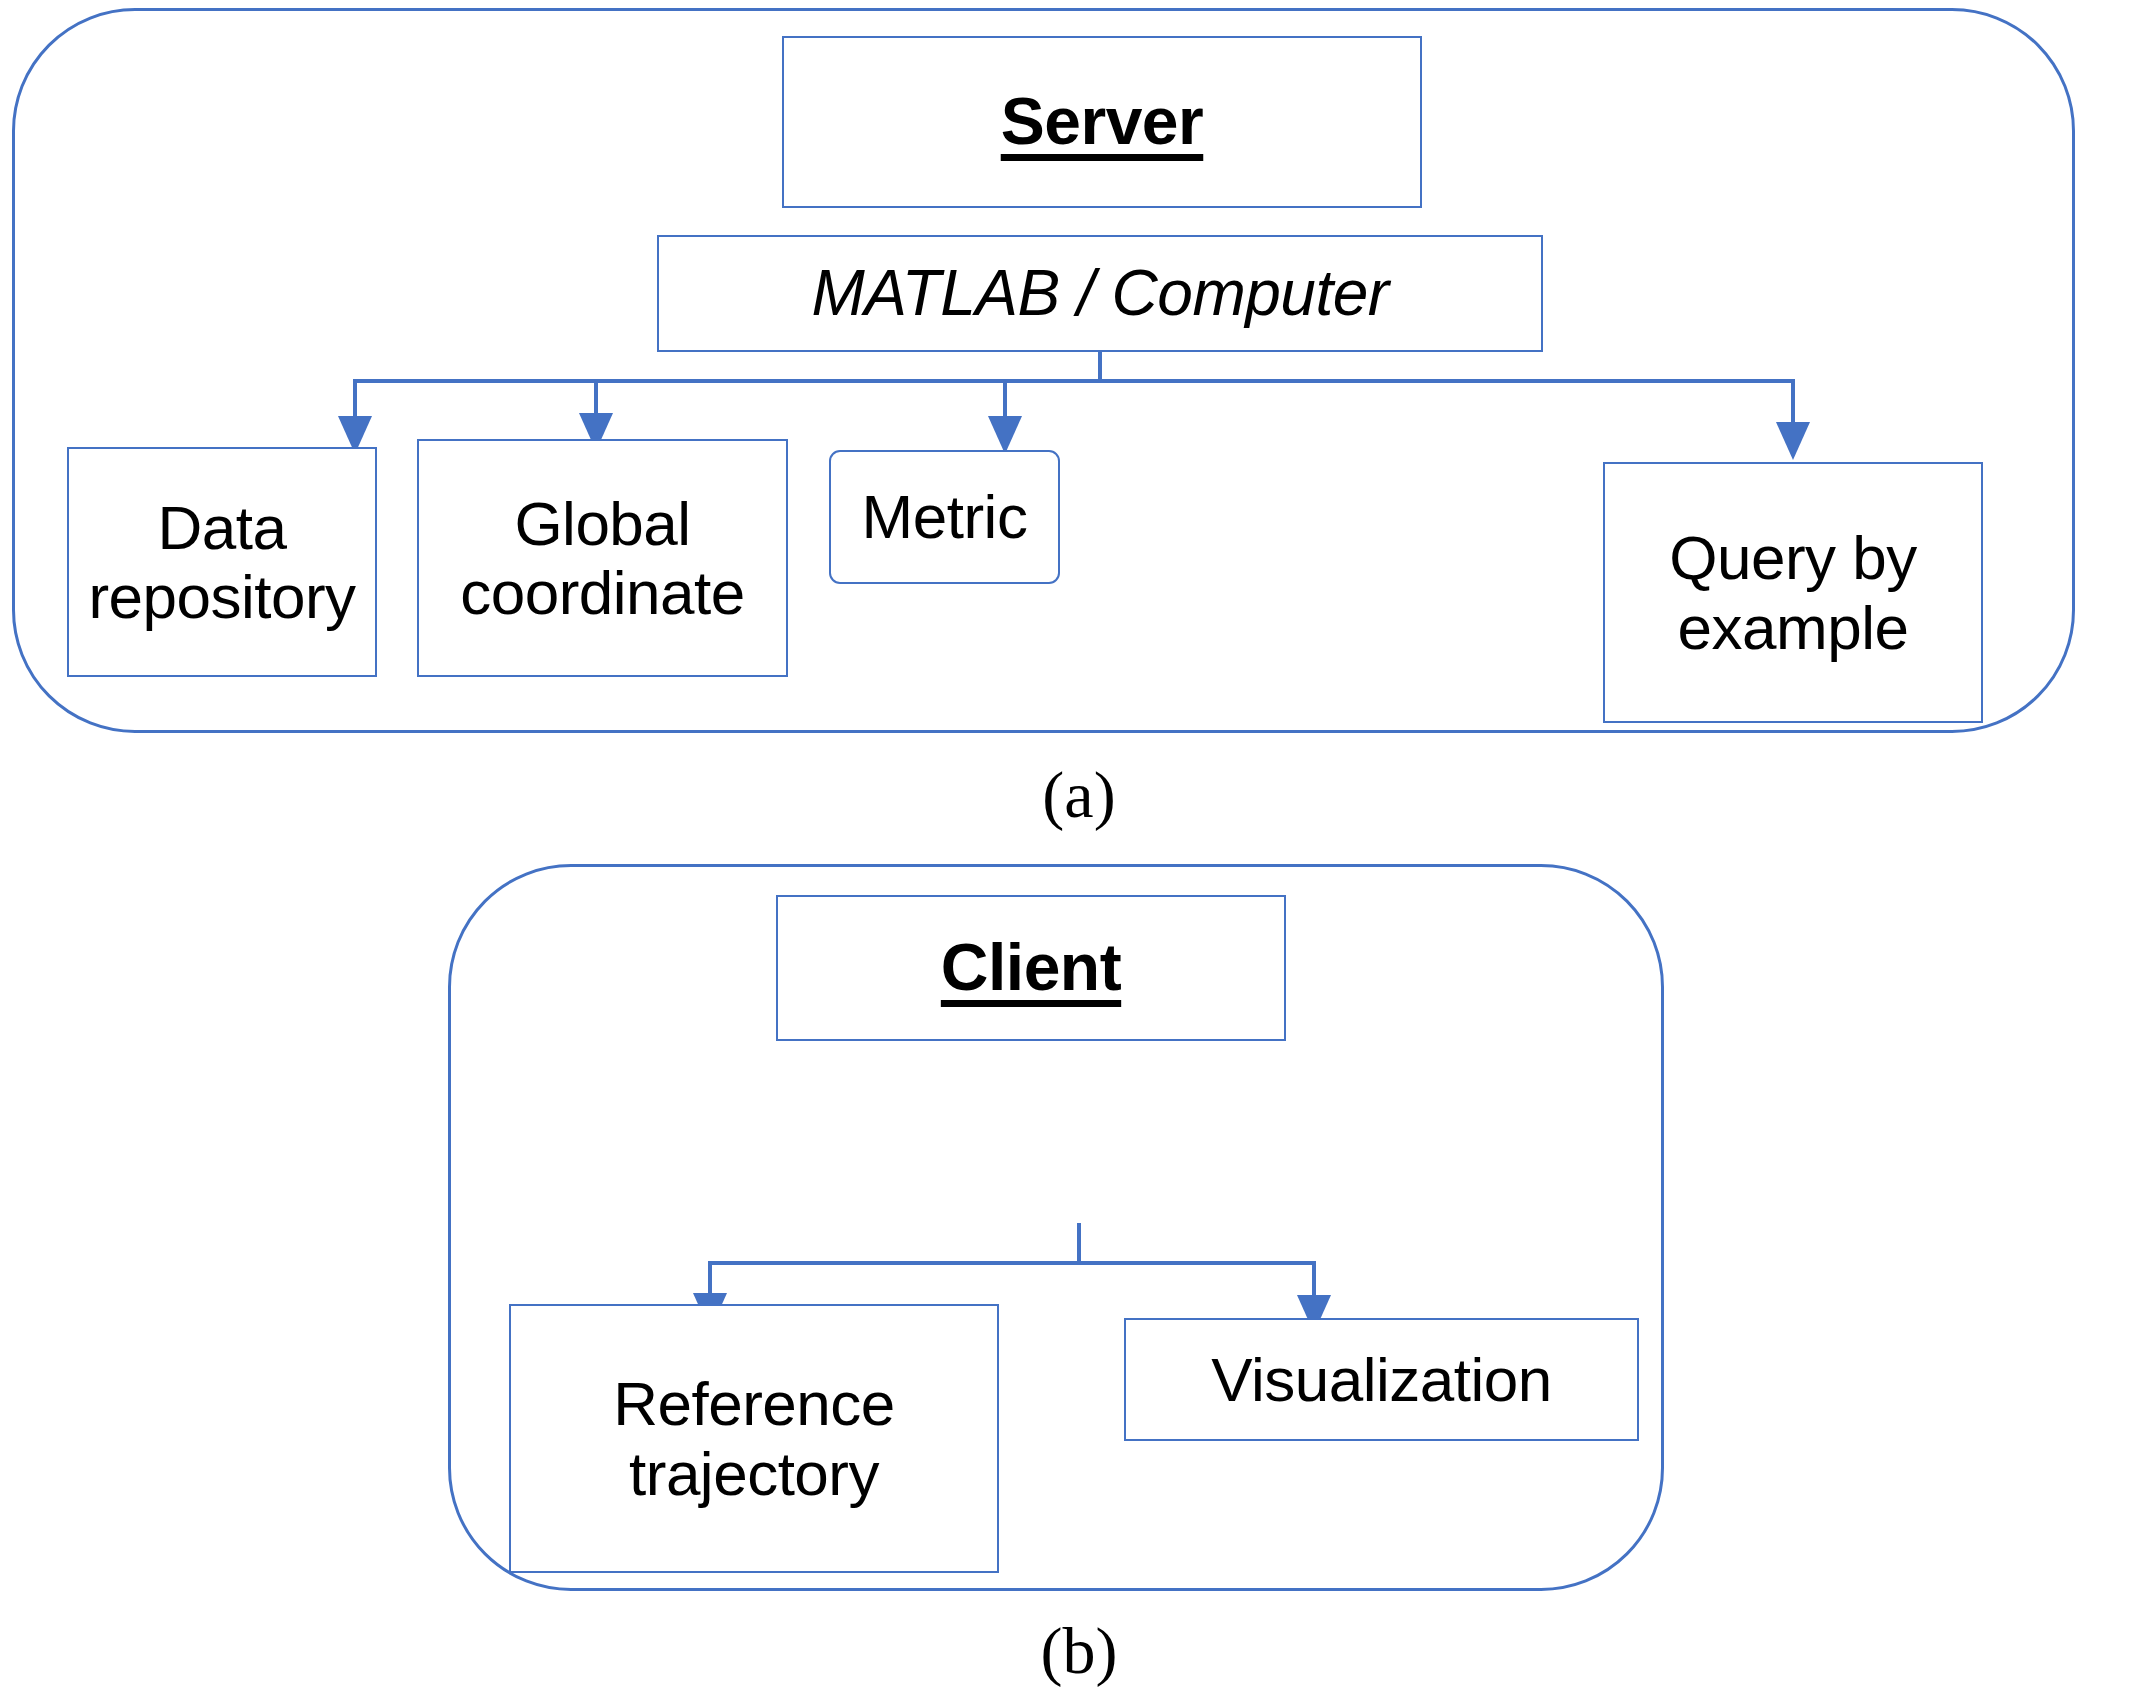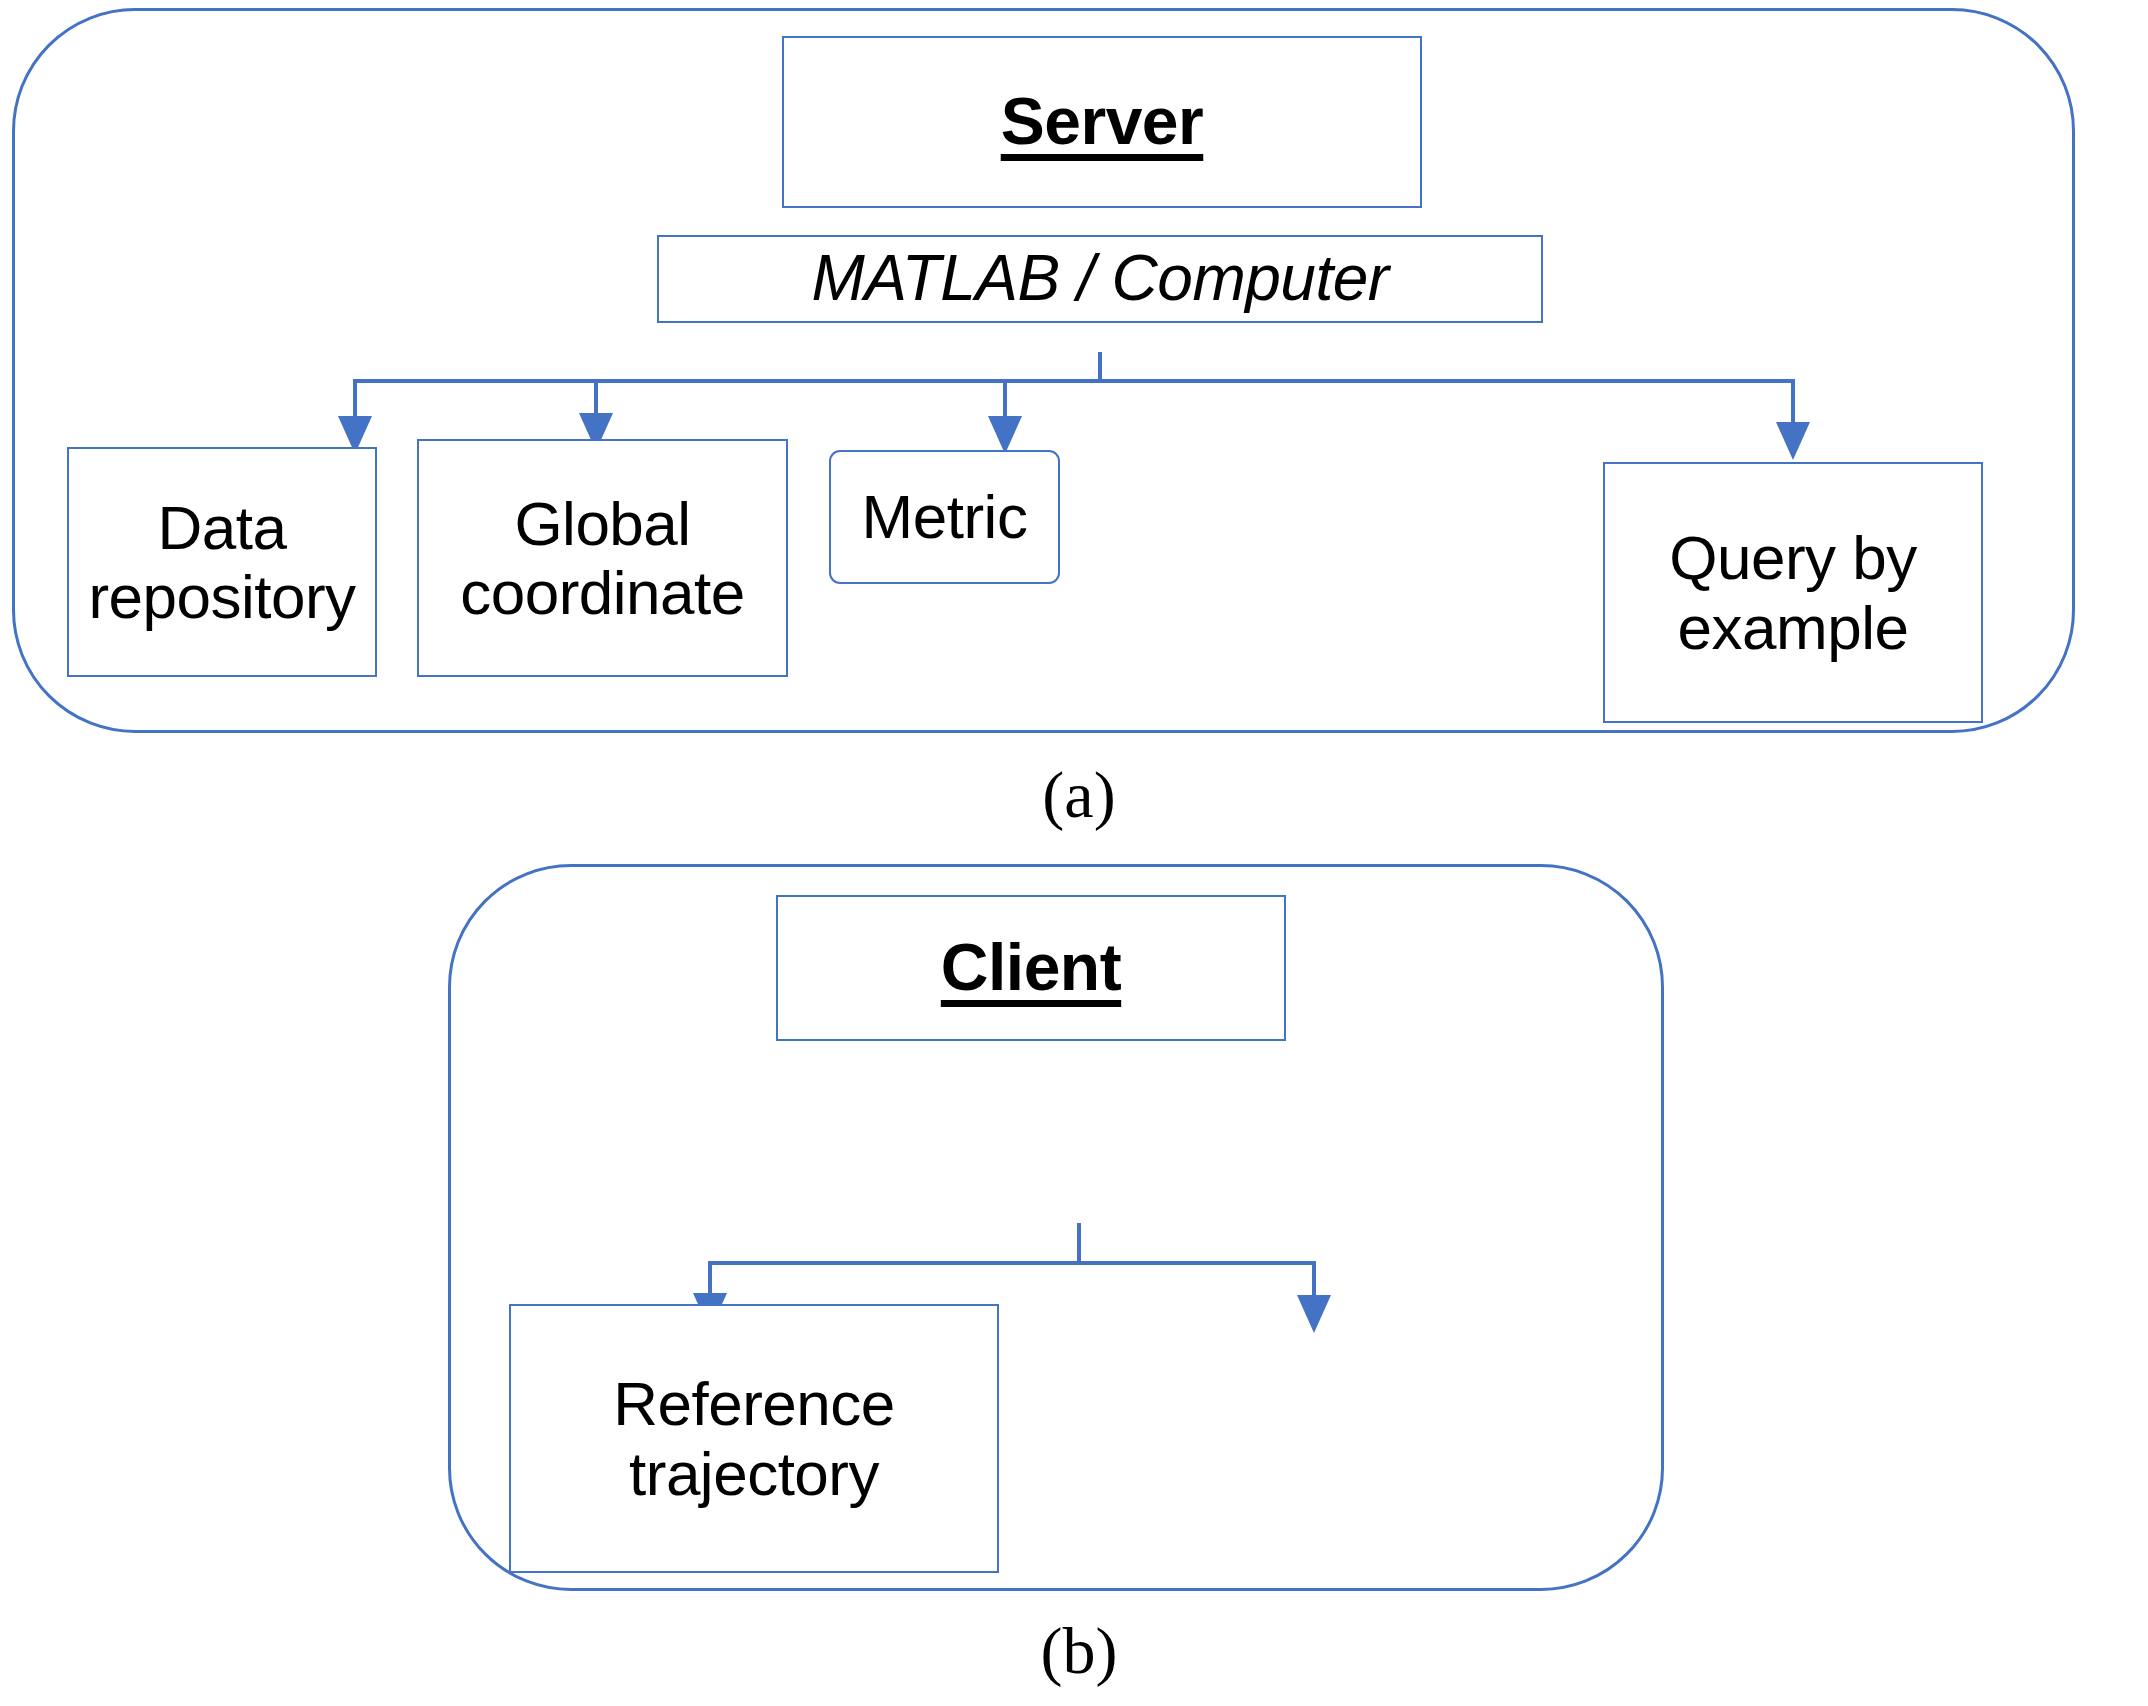--- a/index.html
+++ b/index.html
@@ -76,21 +76,21 @@
     letter-spacing: -0.5px;
   }
   
   .node.leaf .label {
     font-size: 62px;
     letter-spacing: -0.5px;
   }
 
   
   #node-server        { left: 782px;  top: 36px;   width: 640px;  height: 172px; }
-  #node-matlab        { left: 657px;  top: 235px;  width: 886px;  height: 88px; }
+  #node-matlab        { left: 657px;  top: 235px;  width: 886px;  height: 117px; }
   #node-data-repo     { left: 67px;   top: 447px;  width: 310px;  height: 230px; }
   #node-global-coord  { left: 417px;  top: 439px;  width: 371px;  height: 238px; }
   #node-metric        { left: 829px;  top: 450px;  width: 231px;  height: 134px; border-radius: 11px; }
   #node-query         { left: 1603px; top: 462px;  width: 380px;  height: 261px; }
 
   
   #node-client        { left: 776px;  top: 895px;  width: 510px;  height: 146px; }
   #node-device        { left: 670px;  top: 1090px; width: 818px;  height: 132px; }
   #node-reference     { left: 509px;  top: 1304px; width: 490px;  height: 269px; }
   #node-visualization { left: 1124px; top: 1318px; width: 515px;  height: 123px; }
@@ -205,17 +205,20 @@
   <div id="b-drop-1" class="conn v"></div>
   <div id="b-drop-2" class="conn v"></div>
 
   <div id="b-arrow-1" class="arrow"></div>
   <div id="b-arrow-2" class="arrow"></div>
 
   <div id="node-reference" class="node leaf">
     <span class="label">Reference
 trajectory</span>
   </div>
+  <div id="node-visualization" class="node leaf">
+    <span class="label">Visualization</span>
+  </div>
 
   <div id="caption-b" class="caption">(b)</div>
 
 </div>
 
 
 </body></html>

